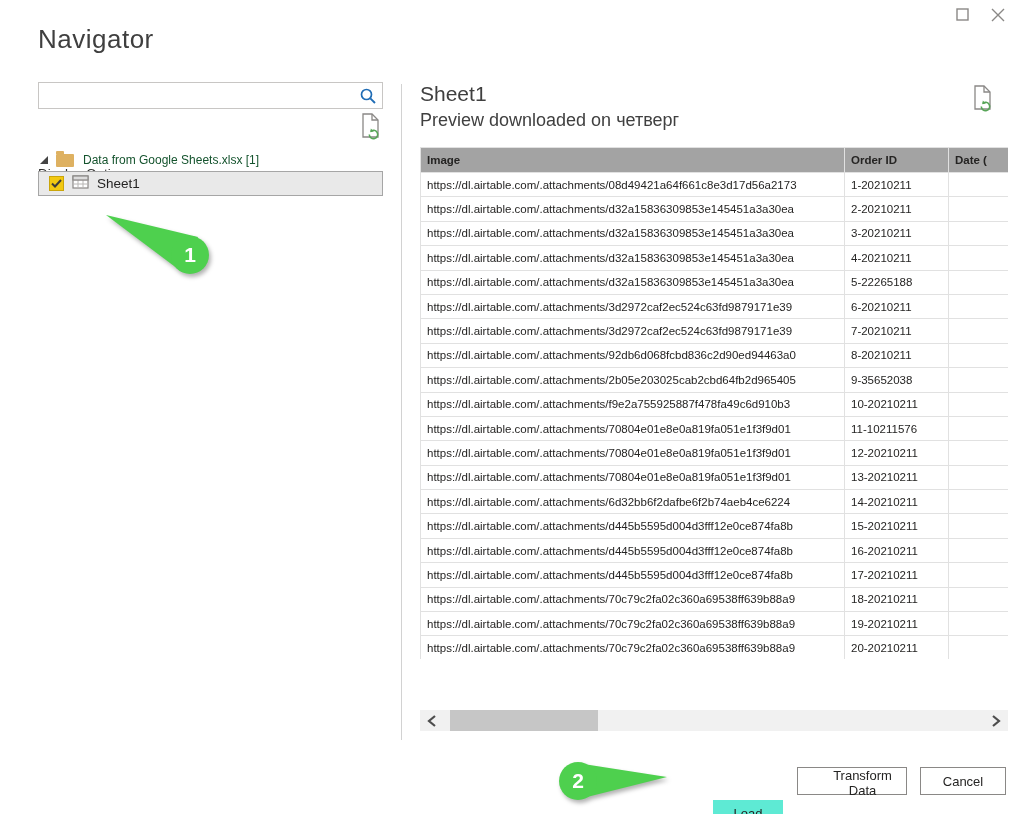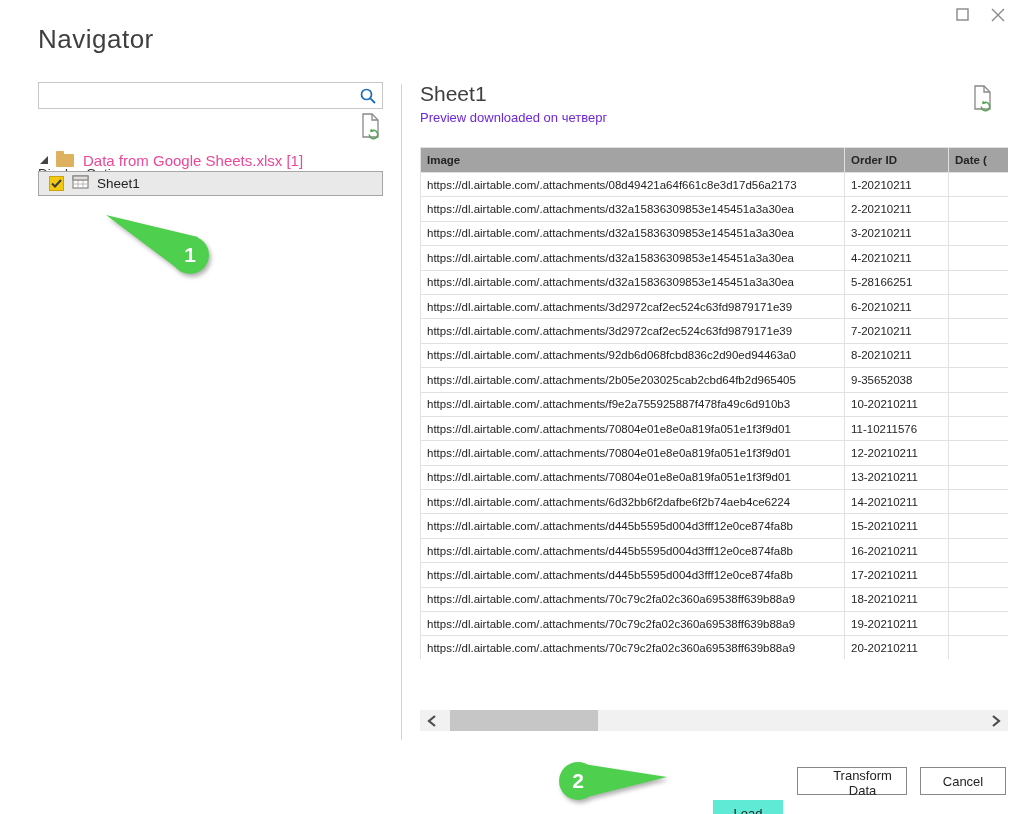--- a/index.html
+++ b/index.html
@@ -36,36 +36,36 @@
   
   .tree-root-row { position:absolute; left:38px; top:150px; width:345px; height:20px;
                    display:flex; align-items:center; cursor:pointer; background:none; border:none;
                    font-family:"Liberation Sans",sans-serif; }
   .expand-caret { width:0; height:0; border-left:8px solid transparent; border-bottom:8px solid #444;
                   margin-left:2px; margin-right:8px; }
   .folder { width:18px; height:13px; background:#deb161; position:relative; border-radius:1px;
             margin-right:9px; }
   .folder::before { content:""; position:absolute; left:0; top:-3px; width:8px; height:3px;
                     background:#deb161; border-radius:1px 1px 0 0; }
-  .tree-root-label { font-size:15px; color:#ec4899; }
+  .tree-root-label { font-size:12px; color:#14532d; }
 
   .tree-item-row { position:absolute; left:38px; top:171px; width:345px; height:25px;
                    background:#e9e9e9; border:1px solid #a6a6a6;
                    display:flex; align-items:center; cursor:pointer; }
   .checkbox { width:15px; height:15px; background:#f2c811; border:1px solid #caa50a;
               margin-left:10px; display:flex; align-items:center; justify-content:center; cursor:pointer; }
   .sheet-icon { margin-left:8px; }
   .tree-item-label { font-size:13.5px; margin-left:8px; color:#252423; }
 
   
   .v-divider { position:absolute; left:401px; top:84px; width:1px; height:656px; background:#d2d2d2; }
 
   
   .preview-title { position:absolute; left:420px; top:82px; font-size:21px; font-weight:400; color:#3f3f3f; }
-  .preview-sub { position:absolute; left:420px; top:110px; font-size:13px; color:#6d28d9; }
+  .preview-sub { position:absolute; left:420px; top:110px; font-size:18px; color:#404040; }
 
   .tbl-wrap { position:absolute; left:420px; top:147px; width:588px; height:512px; overflow:hidden; }
   table.preview { border-collapse:collapse; table-layout:fixed; width:588px; }
   table.preview th, table.preview td { border:1px solid #e1e1e1; overflow:hidden;
       white-space:nowrap; padding:0 0 0 6px; font-size:11.5px; text-align:left; }
   table.preview th { background:#a3a3a3; font-weight:bold; height:25px; color:#252423; }
   table.preview td { height:24.4px; color:#252423; background:#fff; }
   .c0 { width:424px; } .c1 { width:104px; } .c2 { width:60px; }
 
   
@@ -197,21 +197,21 @@
           <td class="c1">3-20210211</td>
           <td class="c2"></td>
         </tr>
         <tr>
           <td class="c0">https://dl.airtable.com/.attachments/d32a15836309853e145451a3a30ea</td>
           <td class="c1">4-20210211</td>
           <td class="c2"></td>
         </tr>
         <tr>
           <td class="c0">https://dl.airtable.com/.attachments/d32a15836309853e145451a3a30ea</td>
-          <td class="c1">5-28166251</td>
+          <td class="c1">5-22265188</td>
           <td class="c2"></td>
         </tr>
         <tr>
           <td class="c0">https://dl.airtable.com/.attachments/3d2972caf2ec524c63fd9879171e39</td>
           <td class="c1">6-20210211</td>
           <td class="c2"></td>
         </tr>
         <tr>
           <td class="c0">https://dl.airtable.com/.attachments/3d2972caf2ec524c63fd9879171e39</td>
           <td class="c1">7-20210211</td>

